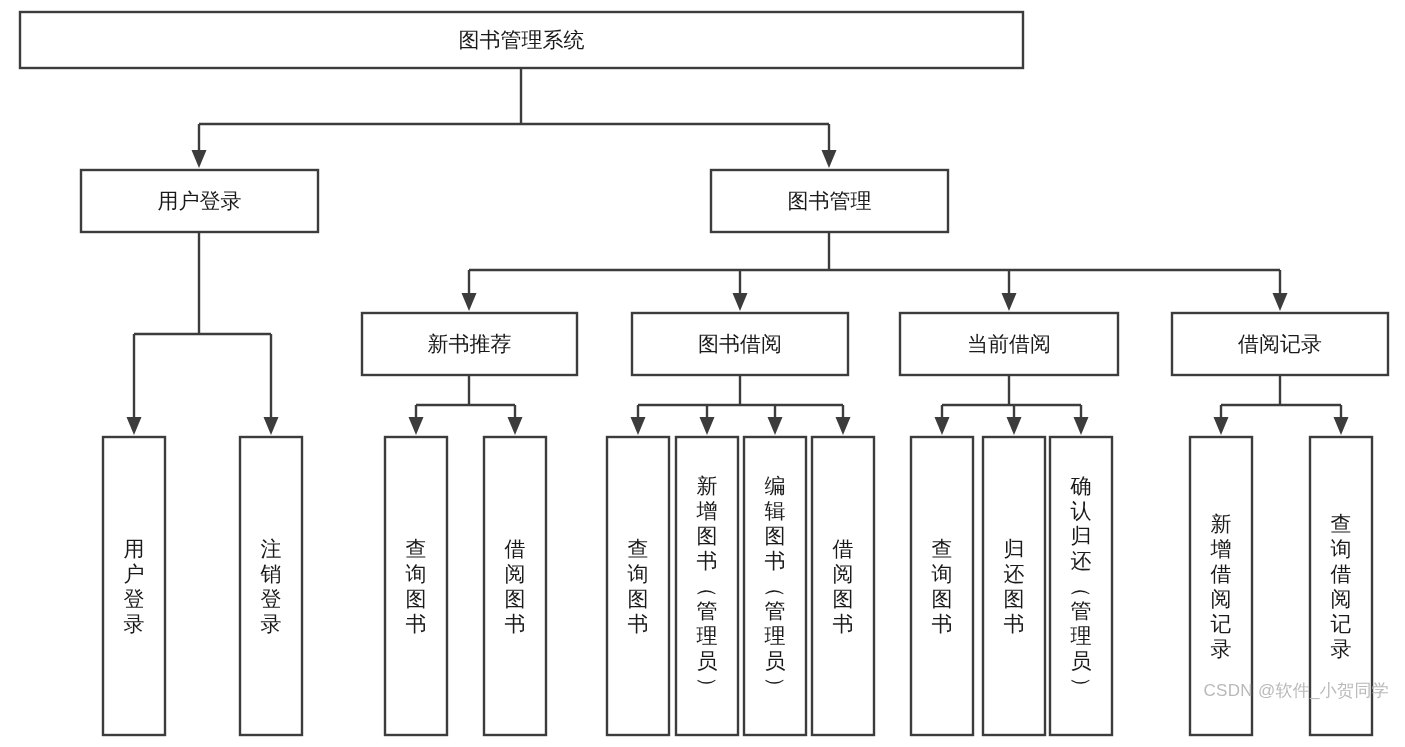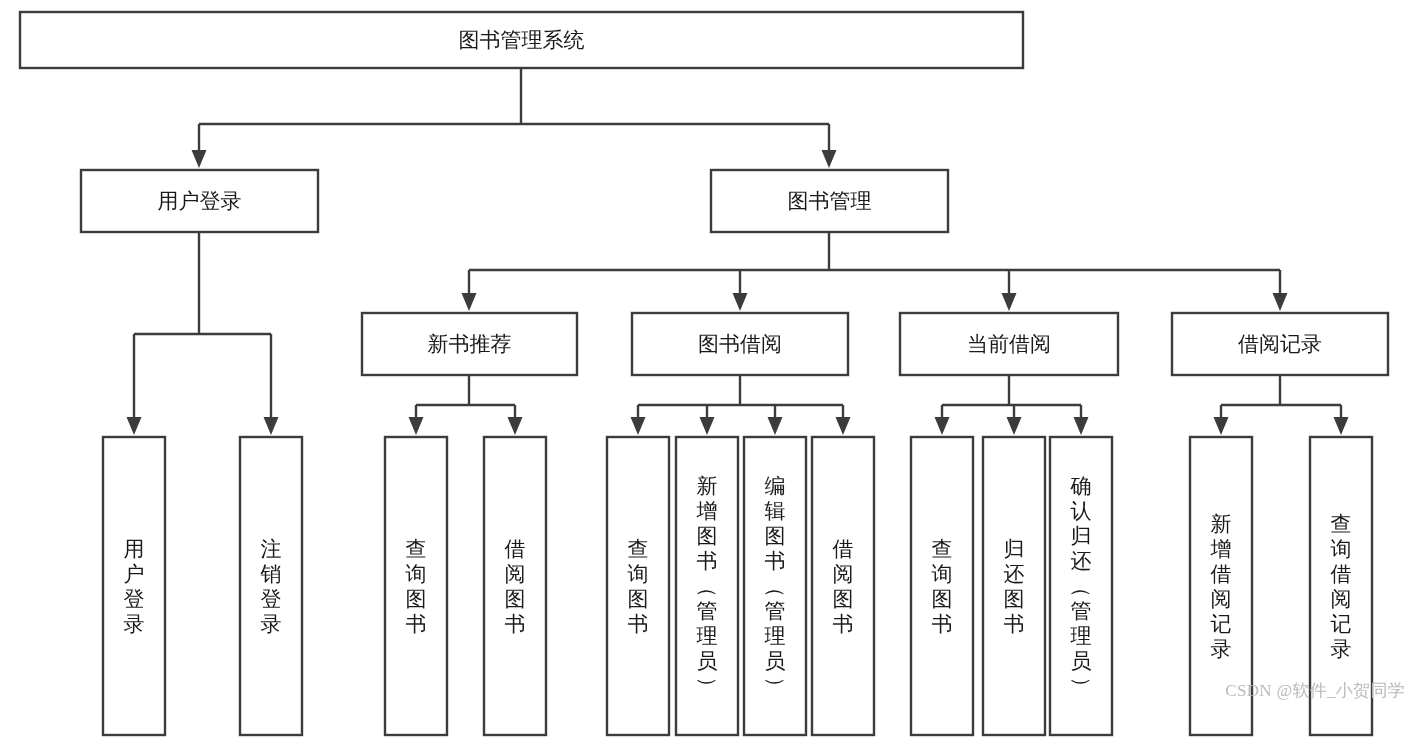--- a/index.html
+++ b/index.html
@@ -53,23 +53,23 @@
     stroke-width: 2.4;
     fill: none;
     stroke-linecap: butt;
   }
   .connector-arrow {
     fill: #3c3c3c;
     stroke: none;
   }
   .watermark {
     position: absolute;
-    right: 0;
+    right: 16px;
     bottom: 6px;
-    font-family: Liberation Serif, serif;
+    font-family: Liberation Sans, sans-serif;
     font-size: 17px;
     color: #b9b9b9;
     letter-spacing: 0.3px;
     user-select: none;
     white-space: nowrap;
   }
 </style>
 </head>
 <body>
 

